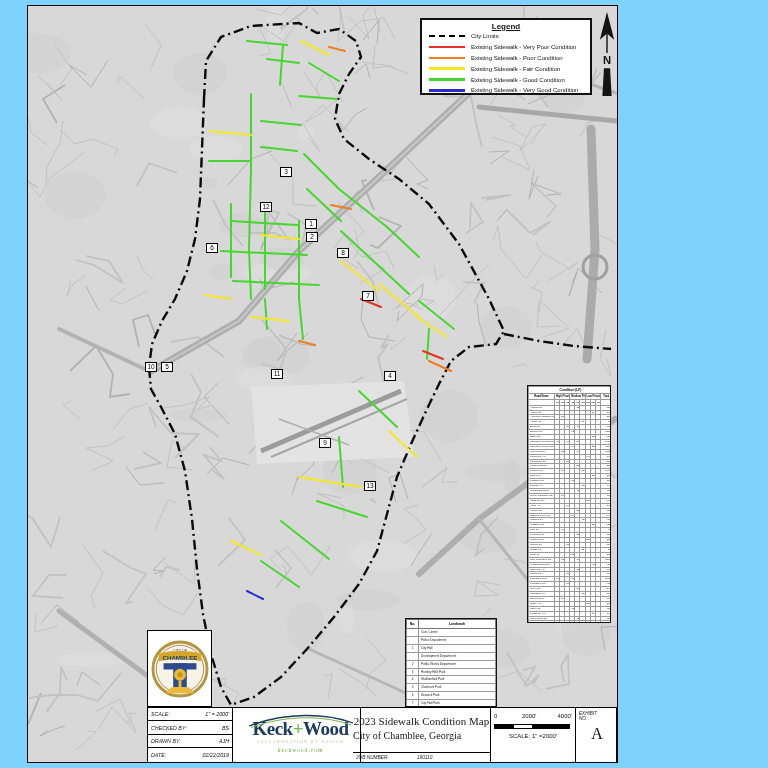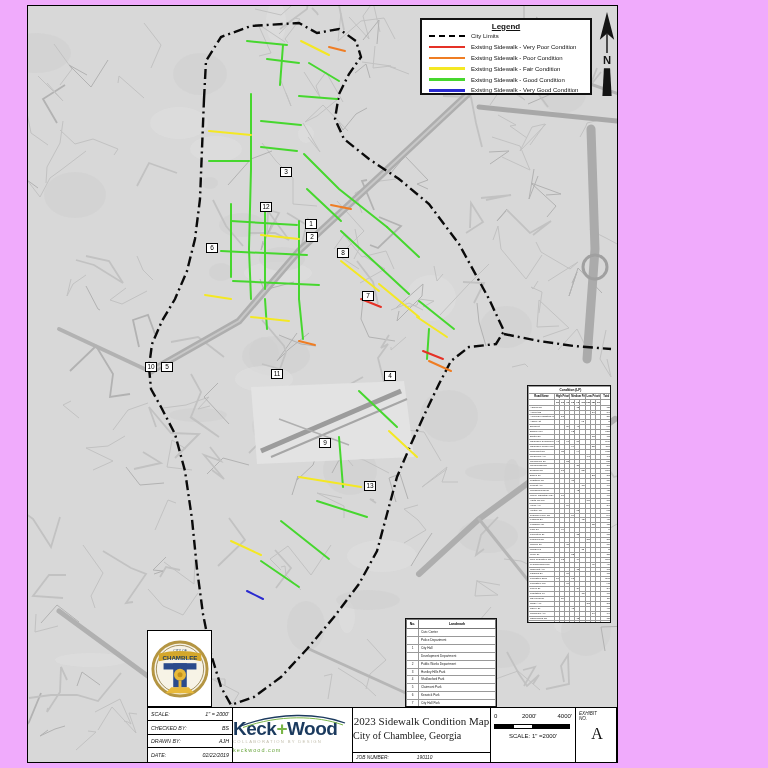--- a/index.html
+++ b/index.html
@@ -1,17 +1,17 @@
 <!DOCTYPE html>
 <html><head>
 <meta charset="utf-8">
 <style>
   html,body{margin:0;padding:0;background:#ffffff;width:768px;height:768px;overflow:hidden;
     font-family:"Liberation Sans",sans-serif;}
-  .page{position:absolute;left:0;top:0;width:768px;height:768px;background:#f0abfc;}
+  .page{position:absolute;left:0;top:0;width:768px;height:768px;background:#7dd3fc;}
   .sheet{position:absolute;left:27px;top:5px;width:591px;height:758px;border:1.6px solid #000;
     background:#d8d8d8;box-sizing:border-box;overflow:hidden;}
   .sheet svg{position:absolute;left:-28.6px;top:-6.6px;}
   
   .sw{fill:none;stroke-width:2;stroke-linecap:round;}
   .sw-vp{stroke:#e53126;} .sw-p{stroke:#ef7d23;} .sw-f{stroke:#f4e823;}
   .sw-g{stroke:#46d72e;} .sw-vg{stroke:#2a2ad0;}
   .overlay{position:absolute;box-sizing:border-box;background:#fff;}
   
   .marker{position:absolute;width:12px;height:10px;background:#fff;border:1px solid #000;
@@ -48,21 +48,21 @@
     display:flex;align-items:center;justify-content:center;}
   
   .tblock{left:147px;top:707px;width:470px;height:56px;border:1.3px solid #000;z-index:6;background:#fff;}
   .cell{position:absolute;top:0;height:100%;box-sizing:border-box;border-right:1.2px solid #000;}
   .c-fields{left:0;width:85px;border-right:1.2px solid #000;}
   .f-row{display:flex;justify-content:space-between;align-items:center;height:13.4px;
     border-bottom:0.9px solid #000;padding:0 3px;box-sizing:border-box;}
   .f-row:last-child{border-bottom:none;}
   .f-label{font-size:5.3px;font-style:italic;color:#222;}
   .f-value{font-size:5.3px;font-style:italic;color:#111;}
-  .c-logo{left:85px;width:120px;text-align:left;}
+  .c-logo{left:93px;width:120px;text-align:center;font-family:Liberation Serif, serif;}
   .kw-name{font-size:19px;font-weight:bold;color:#1b3a5e;letter-spacing:-0.5px;margin-top:13px;line-height:16px;}
   .kw-plus{color:#7ab648;}
   .kw-tag{font-size:4.2px;color:#c3bfae;letter-spacing:1.3px;margin-top:2px;}
   .kw-web{font-size:5.5px;color:#6aa63e;margin-top:2.5px;letter-spacing:1px;}
   .c-title{left:205px;width:138px;}
   .mt1{font-family:"Liberation Serif",serif;font-size:11px;color:#1a1a1a;text-align:center;margin-top:7px;}
   .mt2{font-family:"Liberation Serif",serif;font-size:10px;color:#1a1a1a;text-align:left;margin-top:3px;}
   .jobrow{position:absolute;left:0;bottom:0;width:100%;height:10px;border-top:1px solid #000;
     box-sizing:border-box;display:flex;align-items:center;}
   .job-label{font-size:4.8px;font-style:italic;color:#222;margin-left:3px;}

